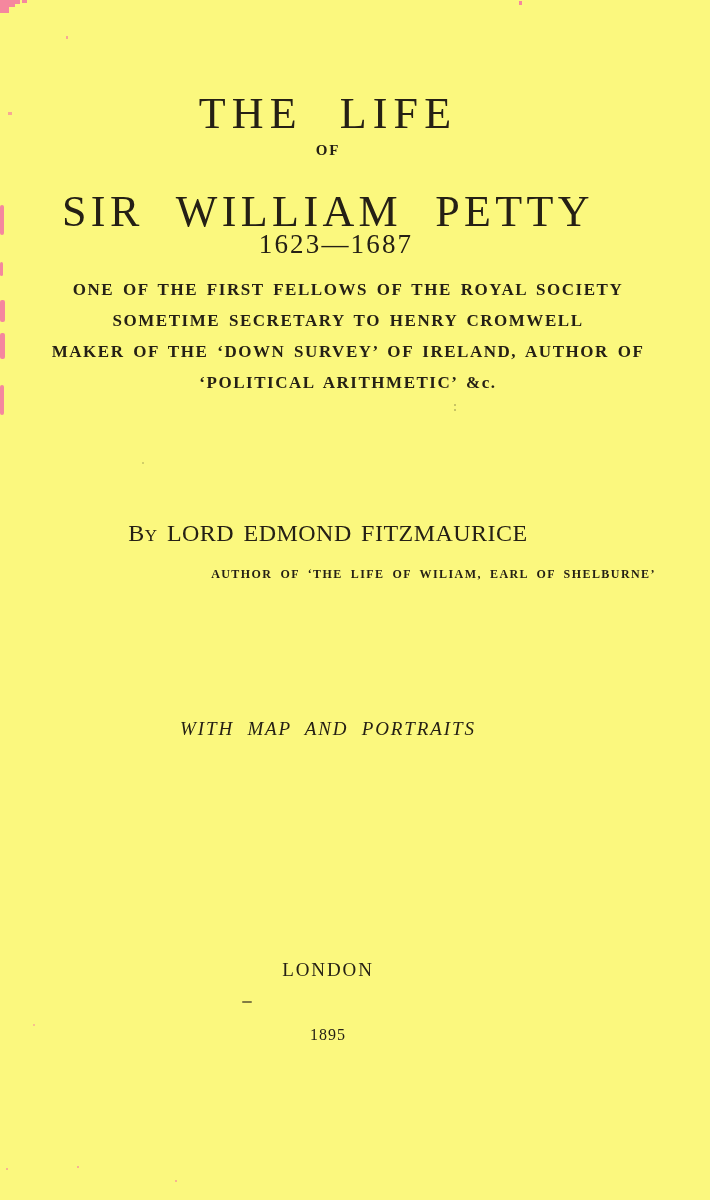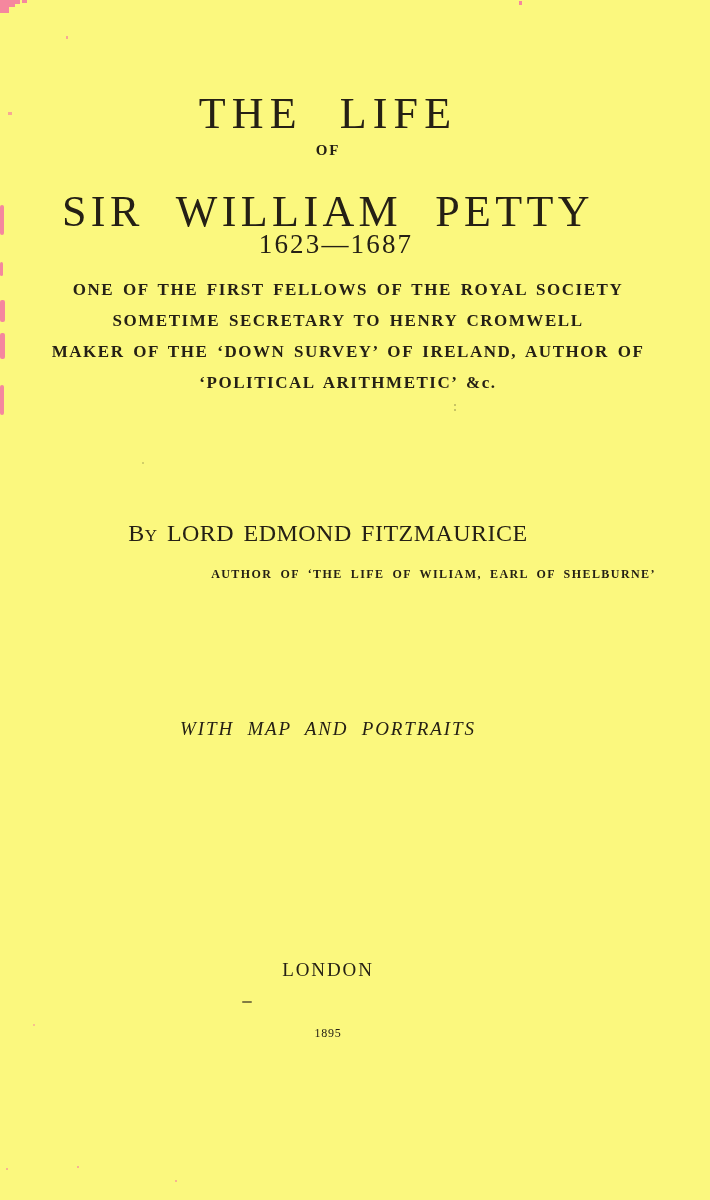--- a/index.html
+++ b/index.html
@@ -97,21 +97,21 @@
     letter-spacing: 0.10em;
   }
   .imprint-publisher {
     top: 990px;
     font-size: 24px;
     letter-spacing: 0.10em;
     word-spacing: 0.25em;
   }
   .imprint-year {
     top: 1026px;
-    font-size: 12px;
+    font-size: 16px;
     letter-spacing: 0.06em;
   }
   
   .mark {
     position: absolute;
     background: #F5879E;
   }
   .ink {
     position: absolute;
     background: rgba(48, 42, 28, 0.75);

